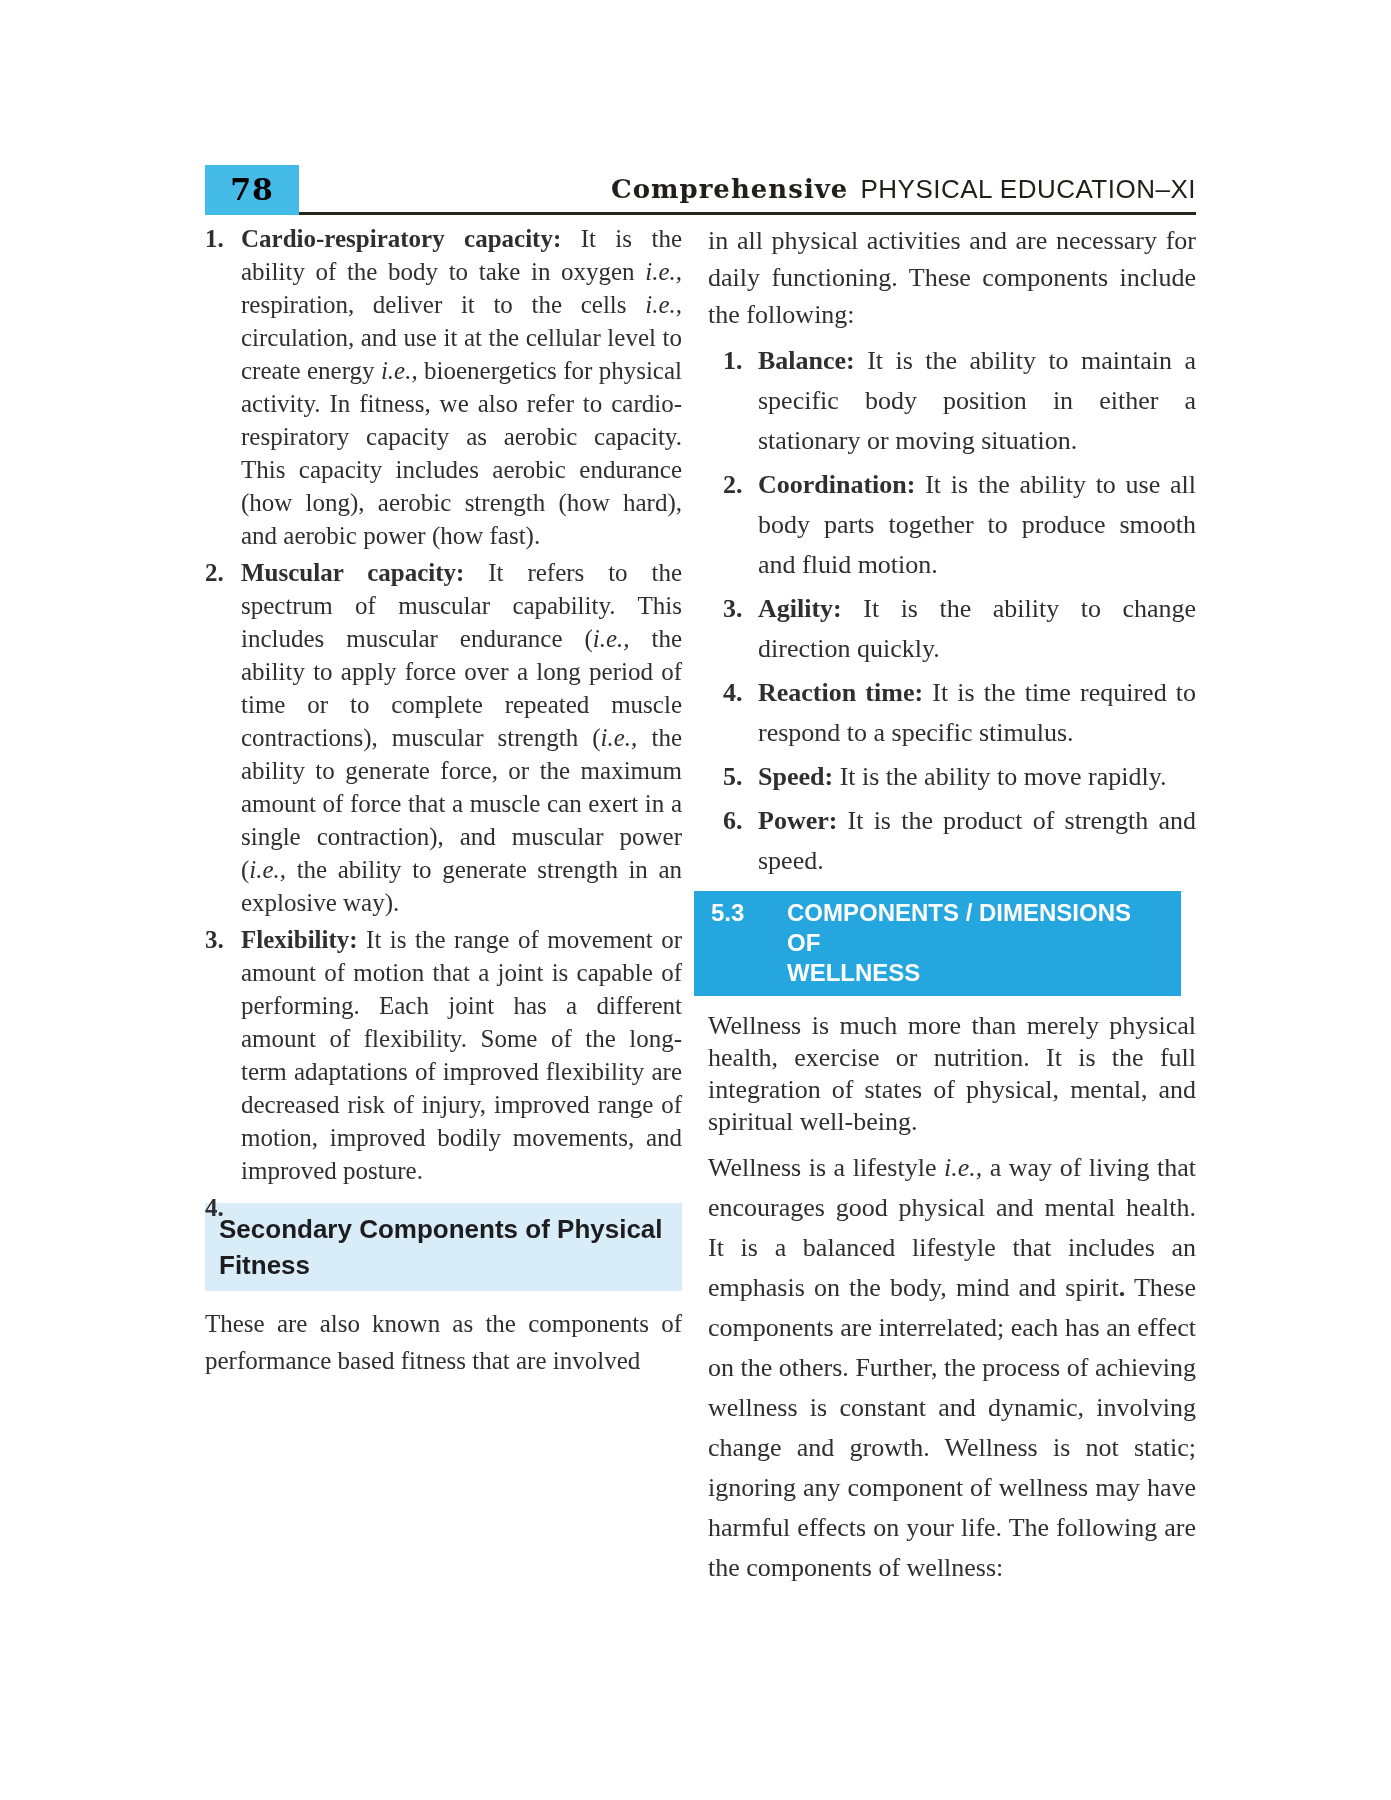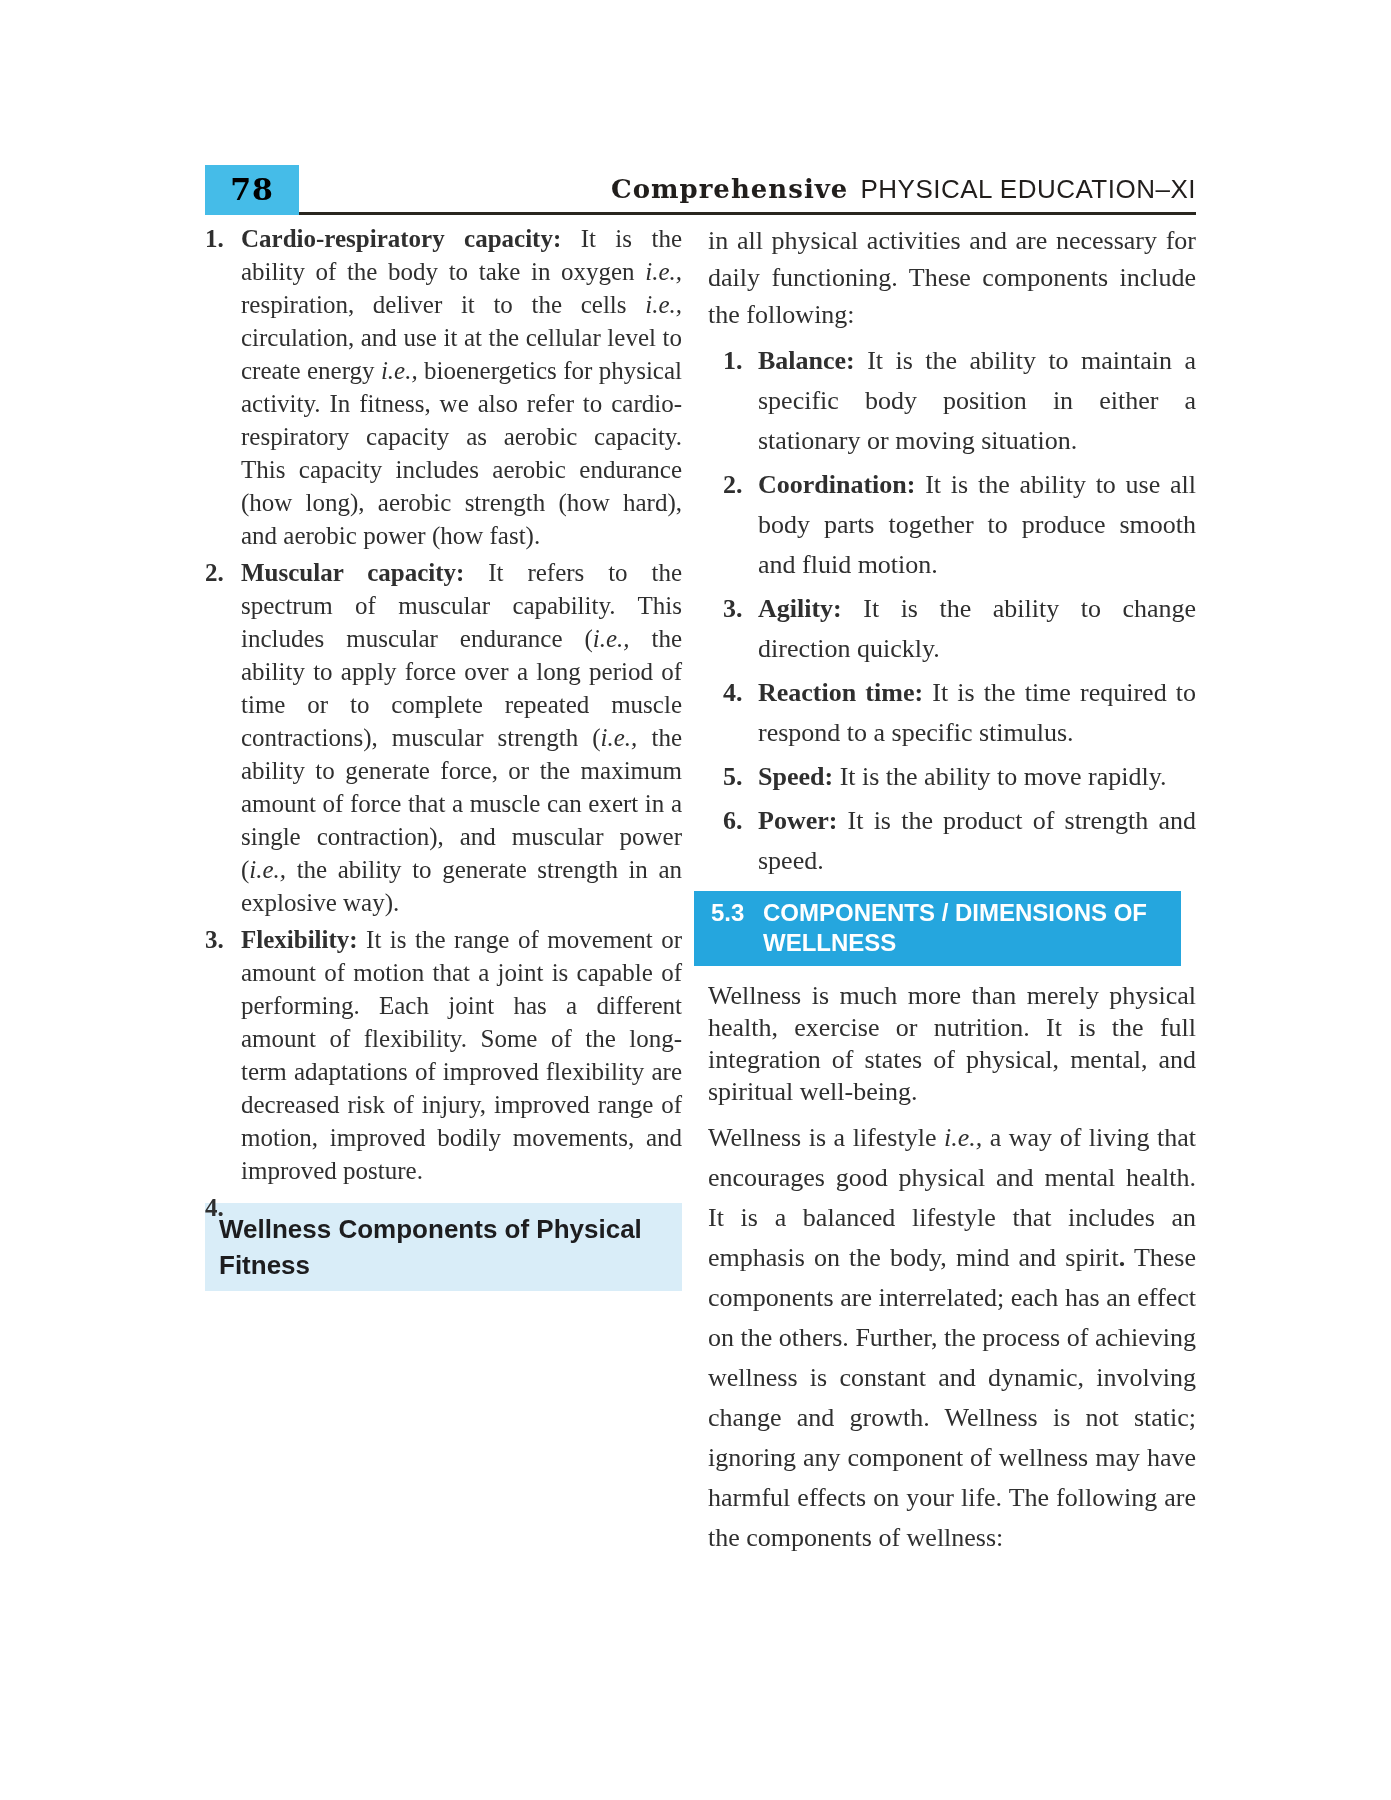--- a/index.html
+++ b/index.html
@@ -111,21 +111,21 @@
     background:#25a6de;
     color:#ffffff;
     padding:7px 12px 8px 17px;
     display:flex;
     font-family:Liberation Sans, sans-serif;
     font-weight:bold;
     font-size:24px;
     line-height:30px;
   }
   .section-box .sec-num{width:52px; flex:none;}
-  .section-box .sec-title .line{display:block;}
+  .section-box .sec-title .line{display:block;margin-left:24px;}
 </style>
 </head>
 <body>
 
 <div class="page">
 
   <header class="page-header">
     <div class="pagenum">78</div>
     <div class="booktitle">
       <span class="script">Comprehensive</span><span class="sans">PHYSICAL EDUCATION–XI</span>
@@ -151,24 +151,25 @@
             <span class="num">3.</span>
             <span class="itext"><span class="b">Flexibility:</span><span> It is the range of movement or amount of motion that a joint is capable of performing. Each joint has a different amount of flexibility. Some of the long-term adaptations of improved flexibility are decreased risk of injury, improved range of motion, improved bodily movements, and improved posture.</span></span>
           </li>
 
           <li class="numitem">
             <span class="num">4.</span>
           </li>
         </ol>
 
       <div class="subhead-box">
-          <span class="line">Wellness Components of Physical</span>
+          <span class="line">Secondary Components of Physical</span>
           <span class="line">Fitness</span>
         </div>
 
+      <p class="para closing-para">These are also known as the components of performance based fitness that are involved</p>
     </section>
 
     <section class="col-right">
       <p class="para opening-para">in all physical activities and are necessary for daily functioning. These components include the following:</p>
 
       <ol class="numlist">
 
           <li class="numitem">
             <span class="num">1.</span>
             <span class="itext"><span class="b">Balance:</span><span> It is the ability to maintain a specific body position in either a stationary or moving situation.</span></span>

